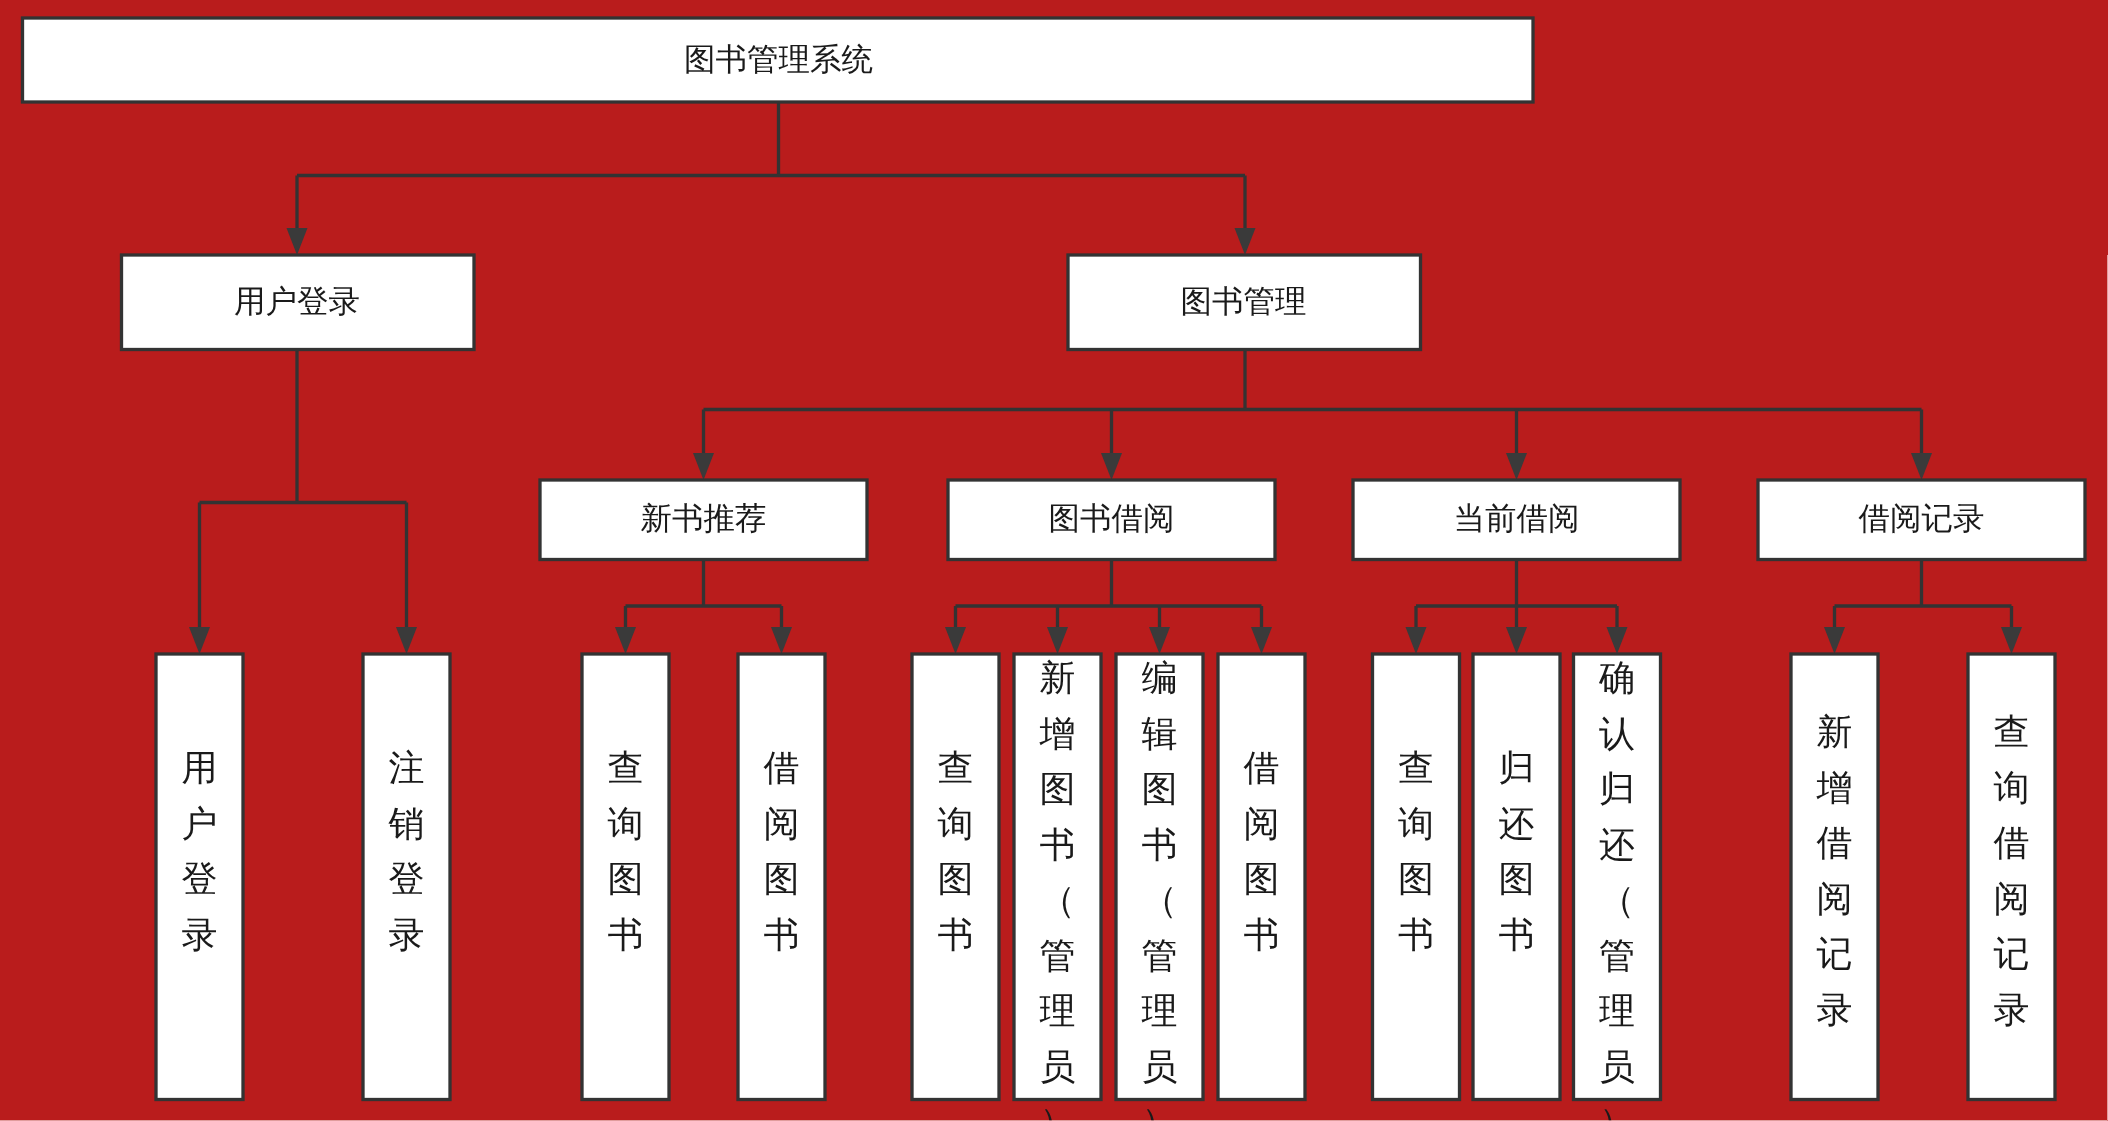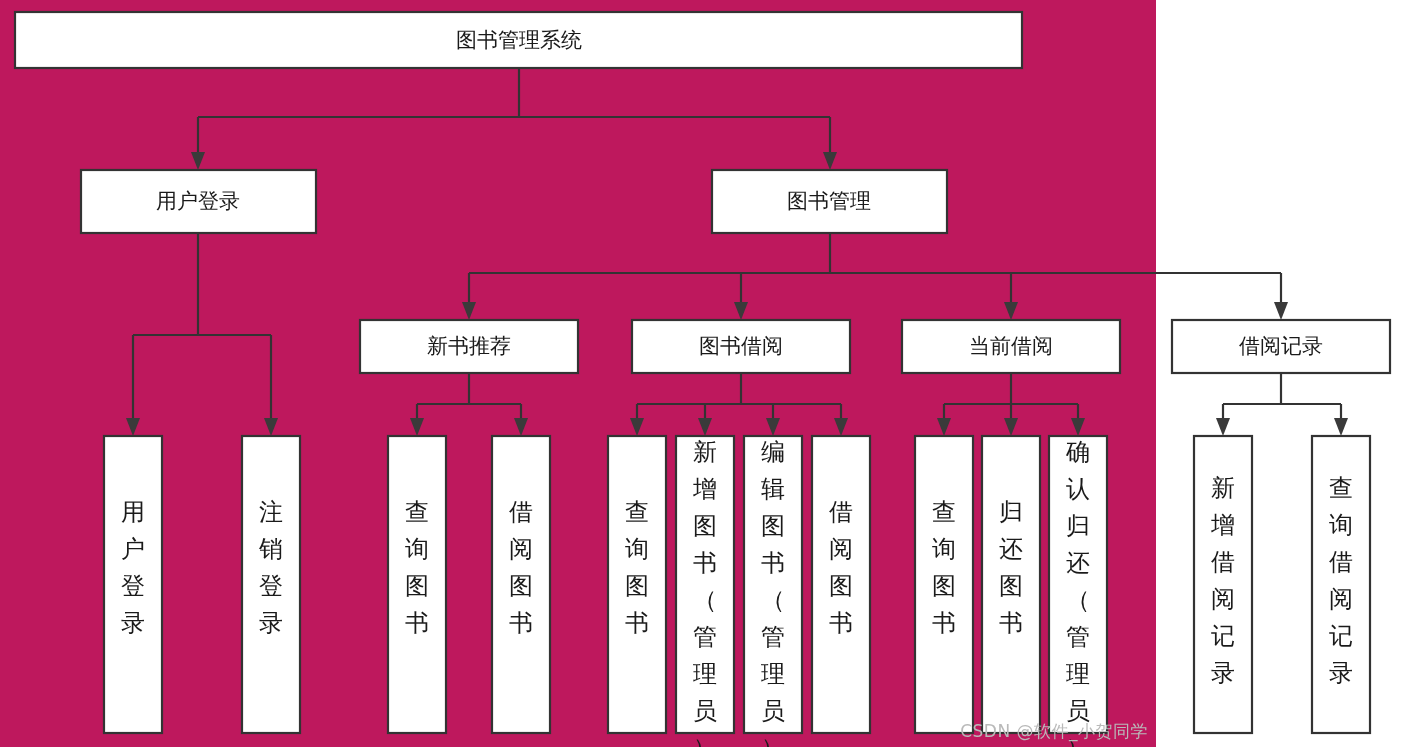--- a/index.html
+++ b/index.html
@@ -9,23 +9,23 @@
     background: #ffffff;
   }
   body {
     width: 1405px;
     height: 747px;
     overflow: hidden;
     font-family: "DejaVu Sans", "Liberation Sans", sans-serif;
   }
   #diagram-root {
     position: relative;
-    width: 1156px;
+    width: 1405px;
     height: 747px;
-    background: #be185d;
+    background: #b91c1c;
   }
   svg#flowchart {
     position: absolute;
     top: 0;
     left: 0;
     width: 1405px;
     height: 747px;
     display: block;
   }
   .node-rect {
@@ -232,15 +232,14 @@
       <rect class="node-rect" x="1194" y="436" width="58" height="297"></rect>
       <text class="node-label-vert" x="1223" y="496"><tspan x="1223" y="496">新</tspan><tspan x="1223" y="533">增</tspan><tspan x="1223" y="570">借</tspan><tspan x="1223" y="607">阅</tspan><tspan x="1223" y="644">记</tspan><tspan x="1223" y="681">录</tspan></text>
     </g>
     <g>
       <rect class="node-rect" x="1312" y="436" width="58" height="297"></rect>
       <text class="node-label-vert" x="1341" y="496"><tspan x="1341" y="496">查</tspan><tspan x="1341" y="533">询</tspan><tspan x="1341" y="570">借</tspan><tspan x="1341" y="607">阅</tspan><tspan x="1341" y="644">记</tspan><tspan x="1341" y="681">录</tspan></text>
     </g>
 
   </svg>
 
-  <div class="watermark">CSDN @软件_小贺同学</div>
 
 </div>
 
 </body></html>

